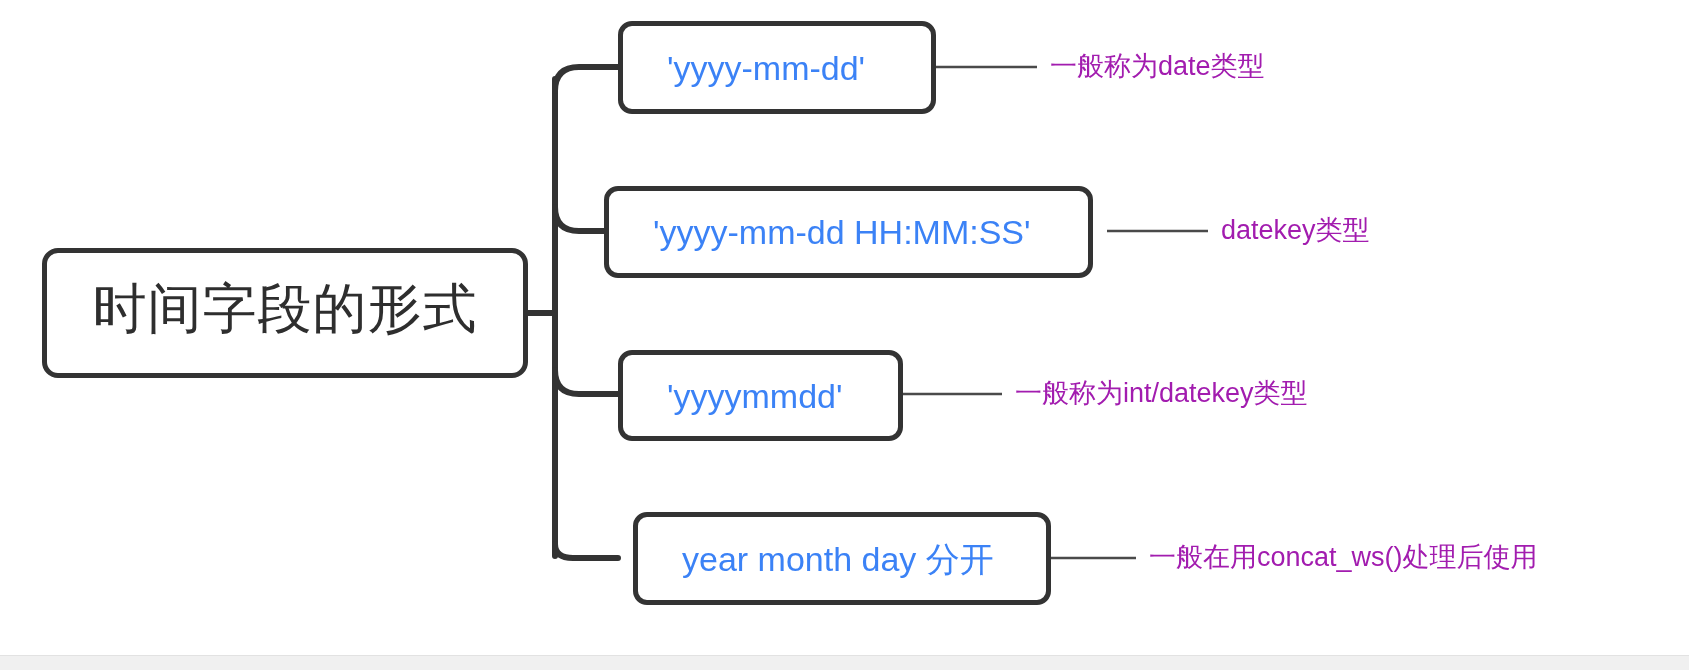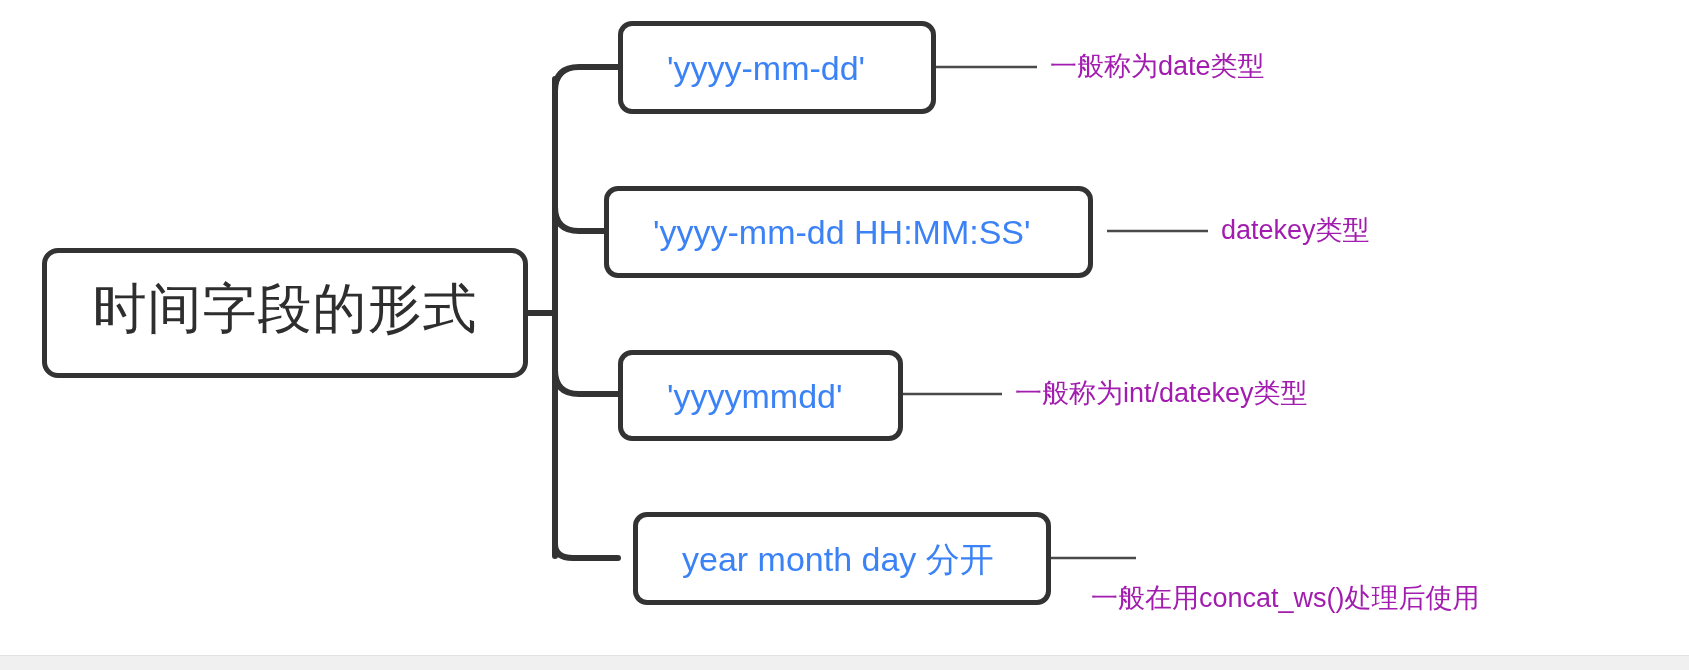--- a/index.html
+++ b/index.html
@@ -119,17 +119,17 @@
   <div class="annotation" style="left:1221px; top:217px;">datekey类型</div>
 
   <div class="node-box child" style="left:618px; top:350px; width:285px; height:91px;">
     <span class="node-label">'yyyymmdd'</span>
   </div>
   <div class="annotation" style="left:1015px; top:380px;">一般称为int/datekey类型</div>
 
   <div class="node-box child" style="left:618px; top:512px; width:418px; height:93px;margin-left:15px;">
     <span class="node-label">year month day 分开</span>
   </div>
-  <div class="annotation" style="left:1091px; top:544px;margin-top:41px;">一般在用concat_ws()处理后使用</div>
+  <div class="annotation" style="left:1149px; top:544px;">一般在用concat_ws()处理后使用</div>
 
   <div id="footer-strip"></div>
 
 </div>
 
 </body></html>

